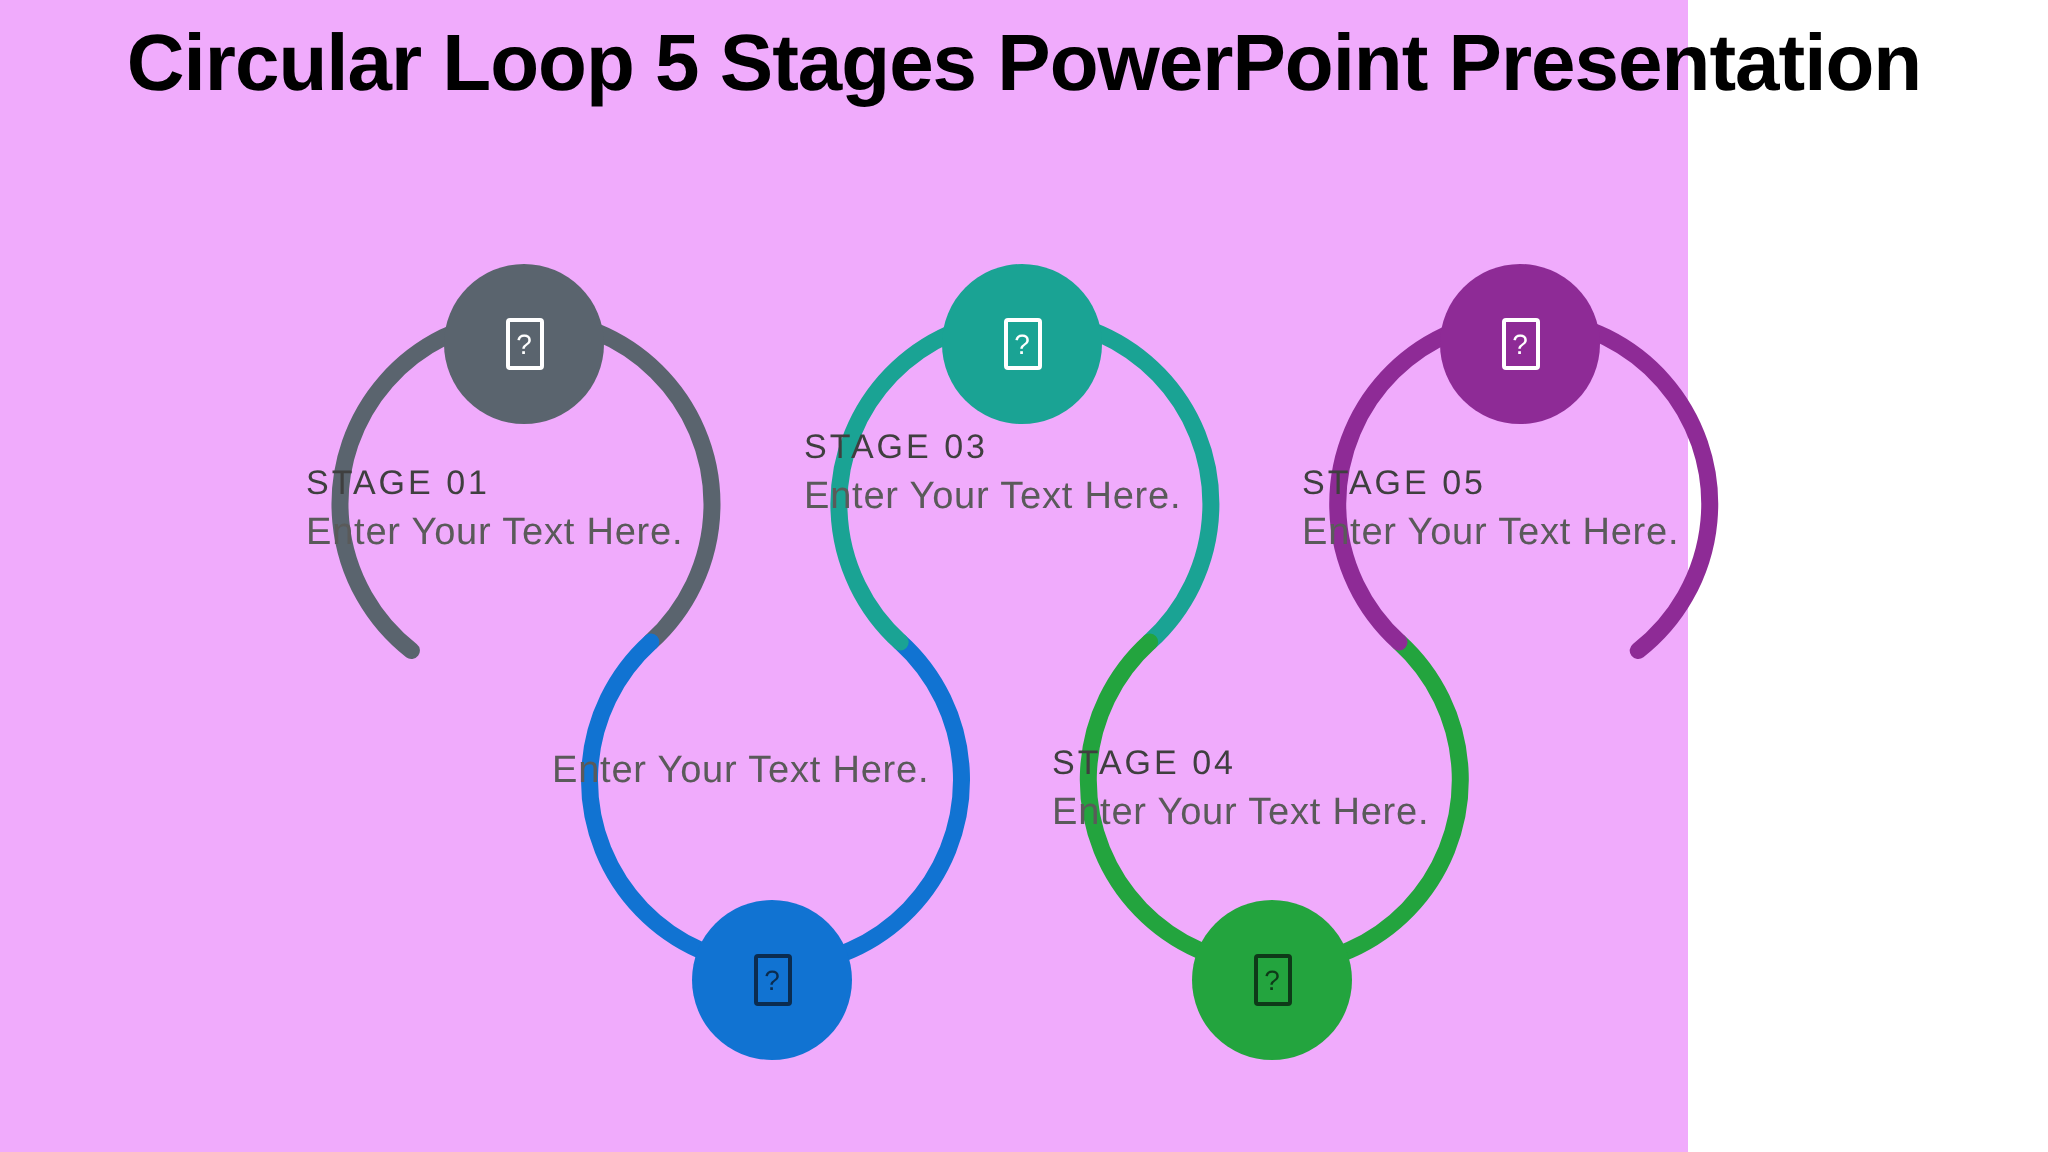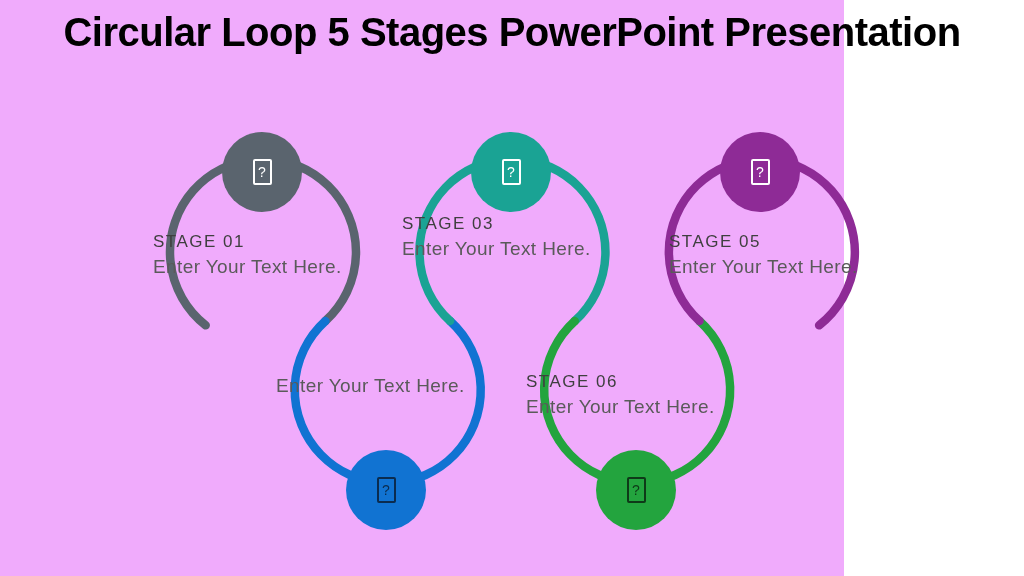--- a/index.html
+++ b/index.html
@@ -76,25 +76,25 @@
   </div>
   <div class="stage-text" style="left:402px;top:213px">
     <div class="stage-label">STAGE 03</div>
     <div class="stage-desc">Enter Your Text Here.</div>
   </div>
 
   <div class="icon-circle" style="left: 596px; top: 450px; background-color: rgb(35, 164, 62);">
     <span class="tofu" style="color: rgb(14, 58, 24);">?</span>
   </div>
   <div class="stage-text" style="left:526px;top:371px">
-    <div class="stage-label">STAGE 06</div>
+    <div class="stage-label">STAGE 04</div>
     <div class="stage-desc">Enter Your Text Here.</div>
   </div>
 
   <div class="icon-circle" style="left: 720px; top: 132px; background-color: rgb(142, 43, 150);">
     <span class="tofu" style="color: rgb(255, 255, 255);">?</span>
   </div>
-  <div class="stage-text" style="left:669px;top:231px">
+  <div class="stage-text" style="left:651px;top:231px">
     <div class="stage-label">STAGE 05</div>
     <div class="stage-desc">Enter Your Text Here.</div>
   </div>
 
 </div>
 
 </body></html>

